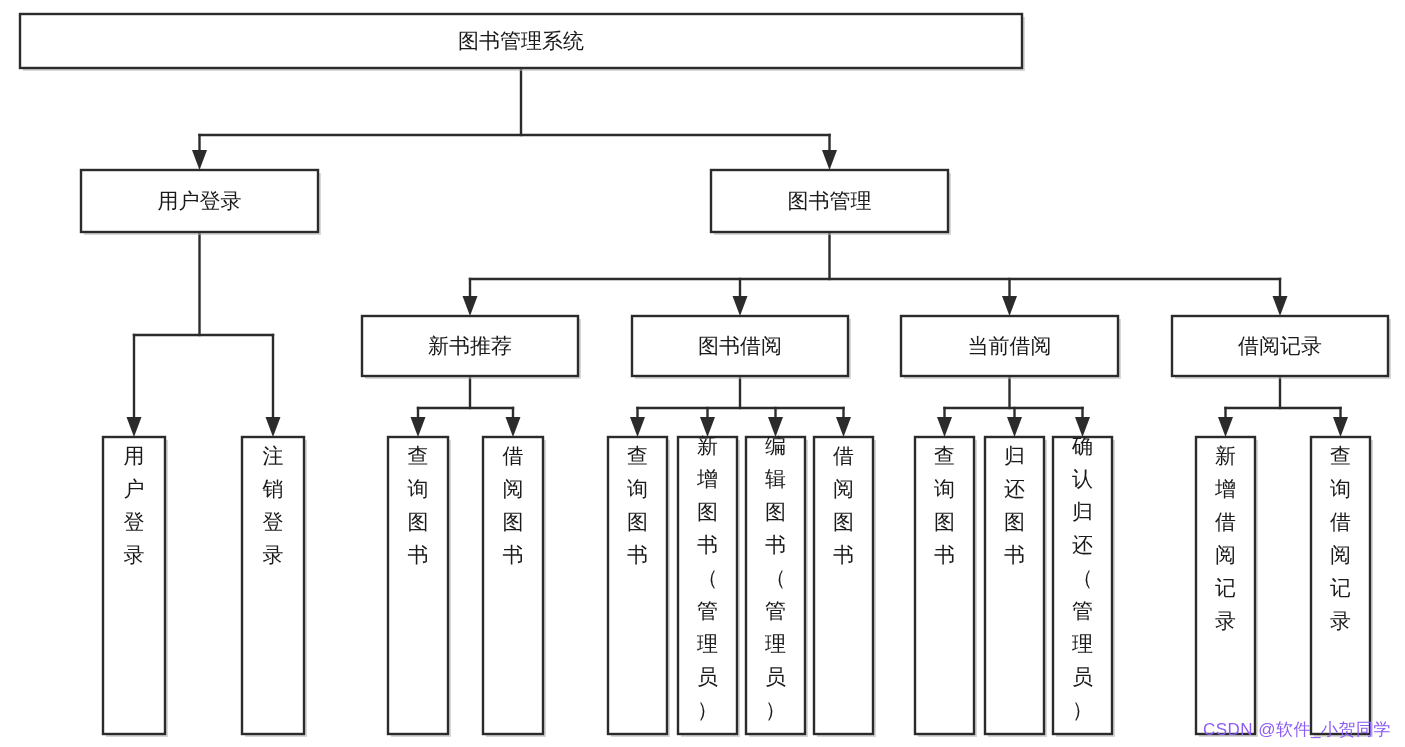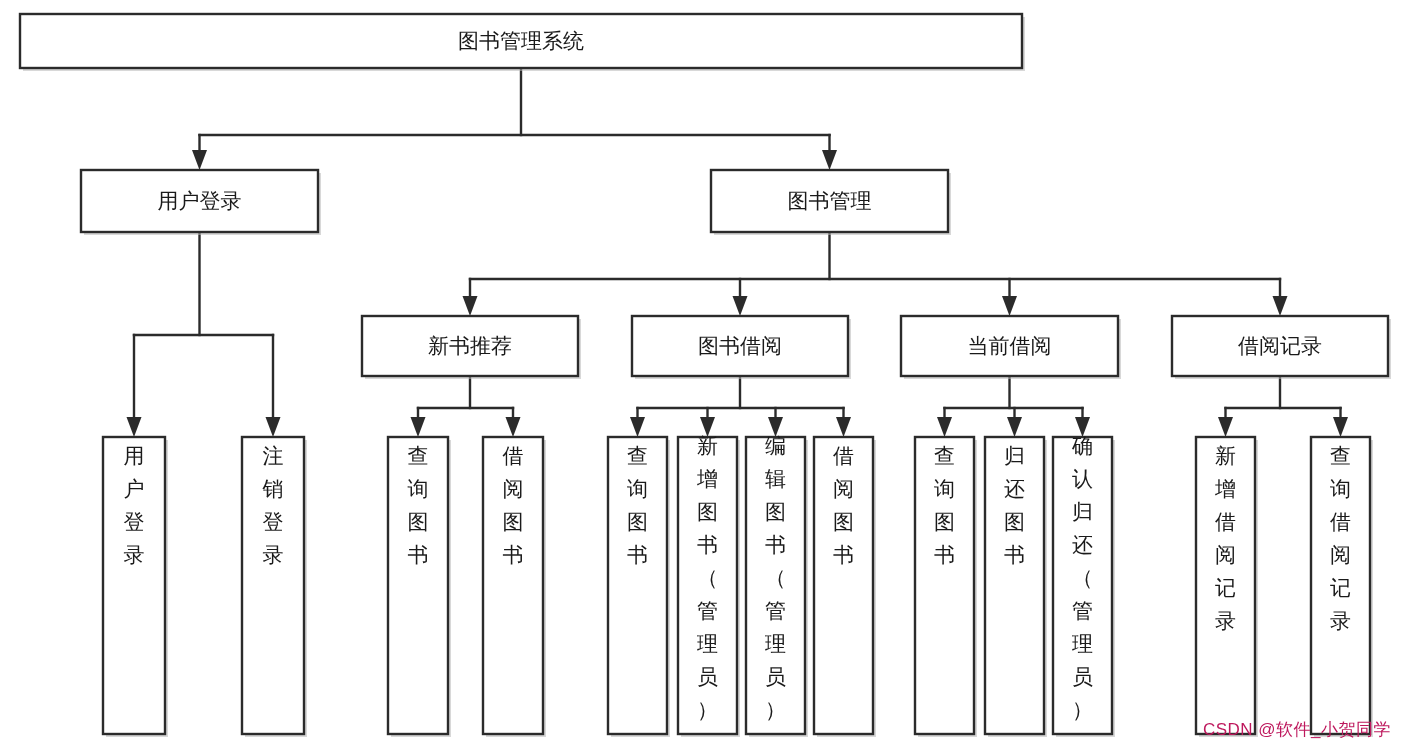--- a/index.html
+++ b/index.html
@@ -57,21 +57,21 @@
     fill: #1a1a1a;
     font-size: 21px;
     text-anchor: middle;
   }
   .watermark {
     position: absolute;
     right: 14px;
     bottom: 6px;
     font-family: "Liberation Sans", "DejaVu Sans", sans-serif;
     font-size: 17px;
-    color: #be185d;
+    color: #8b5cf6;
     white-space: nowrap;
     letter-spacing: 0.5px;
   }
 </style>
 </head>
 <body>
 
 <div id="diagram-root">
   <svg class="flow" viewBox="0 0 1405 747">
     <g id="edges-layer">

